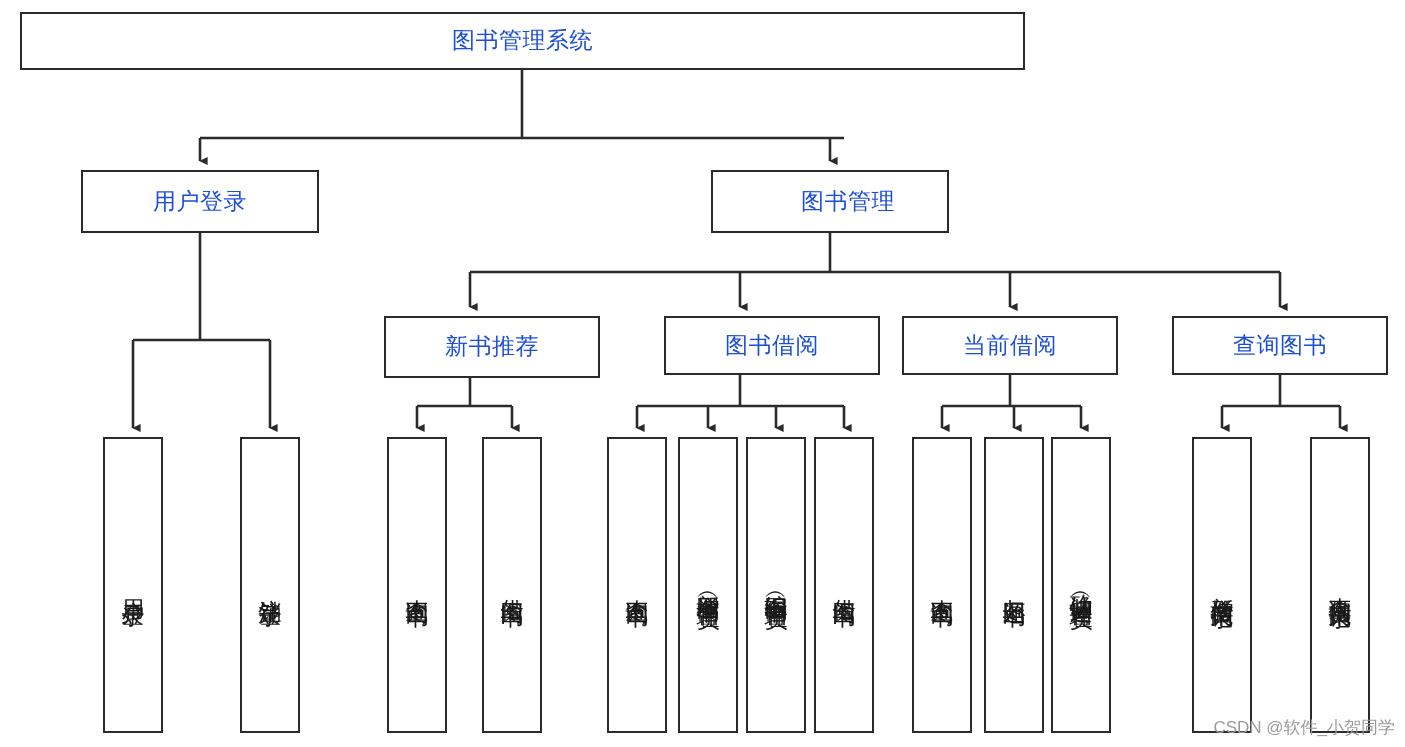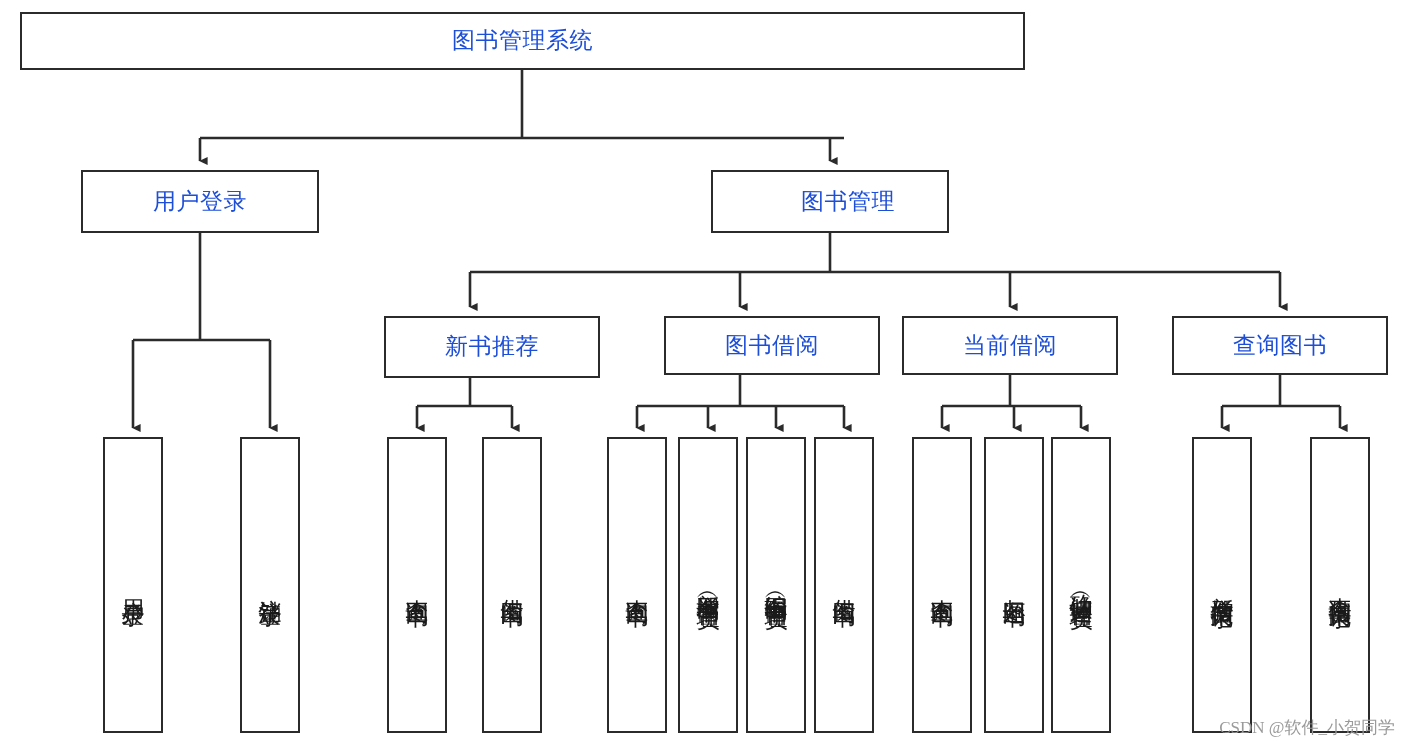--- a/index.html
+++ b/index.html
@@ -59,21 +59,21 @@
     height: 747px;
     pointer-events: none;
   }
   .watermark {
     position: absolute;
     right: 10px;
     bottom: 8px;
     font-size: 17px;
     color: #9a9a9a;
     white-space: nowrap;
-    font-family: Liberation Serif, serif;
+    font-family: Liberation Sans, sans-serif;
   }
 </style>
 </head>
 <body>
 
 <div id="diagram-root">
 
   <svg id="connector-layer" viewBox="0 0 1405 747" xmlns="http://www.w3.org/2000/svg">
     <defs>
       <marker id="arrowhead" markerWidth="9" markerHeight="9" refX="4.5" refY="7.6" orient="auto" markerUnits="userSpaceOnUse">

